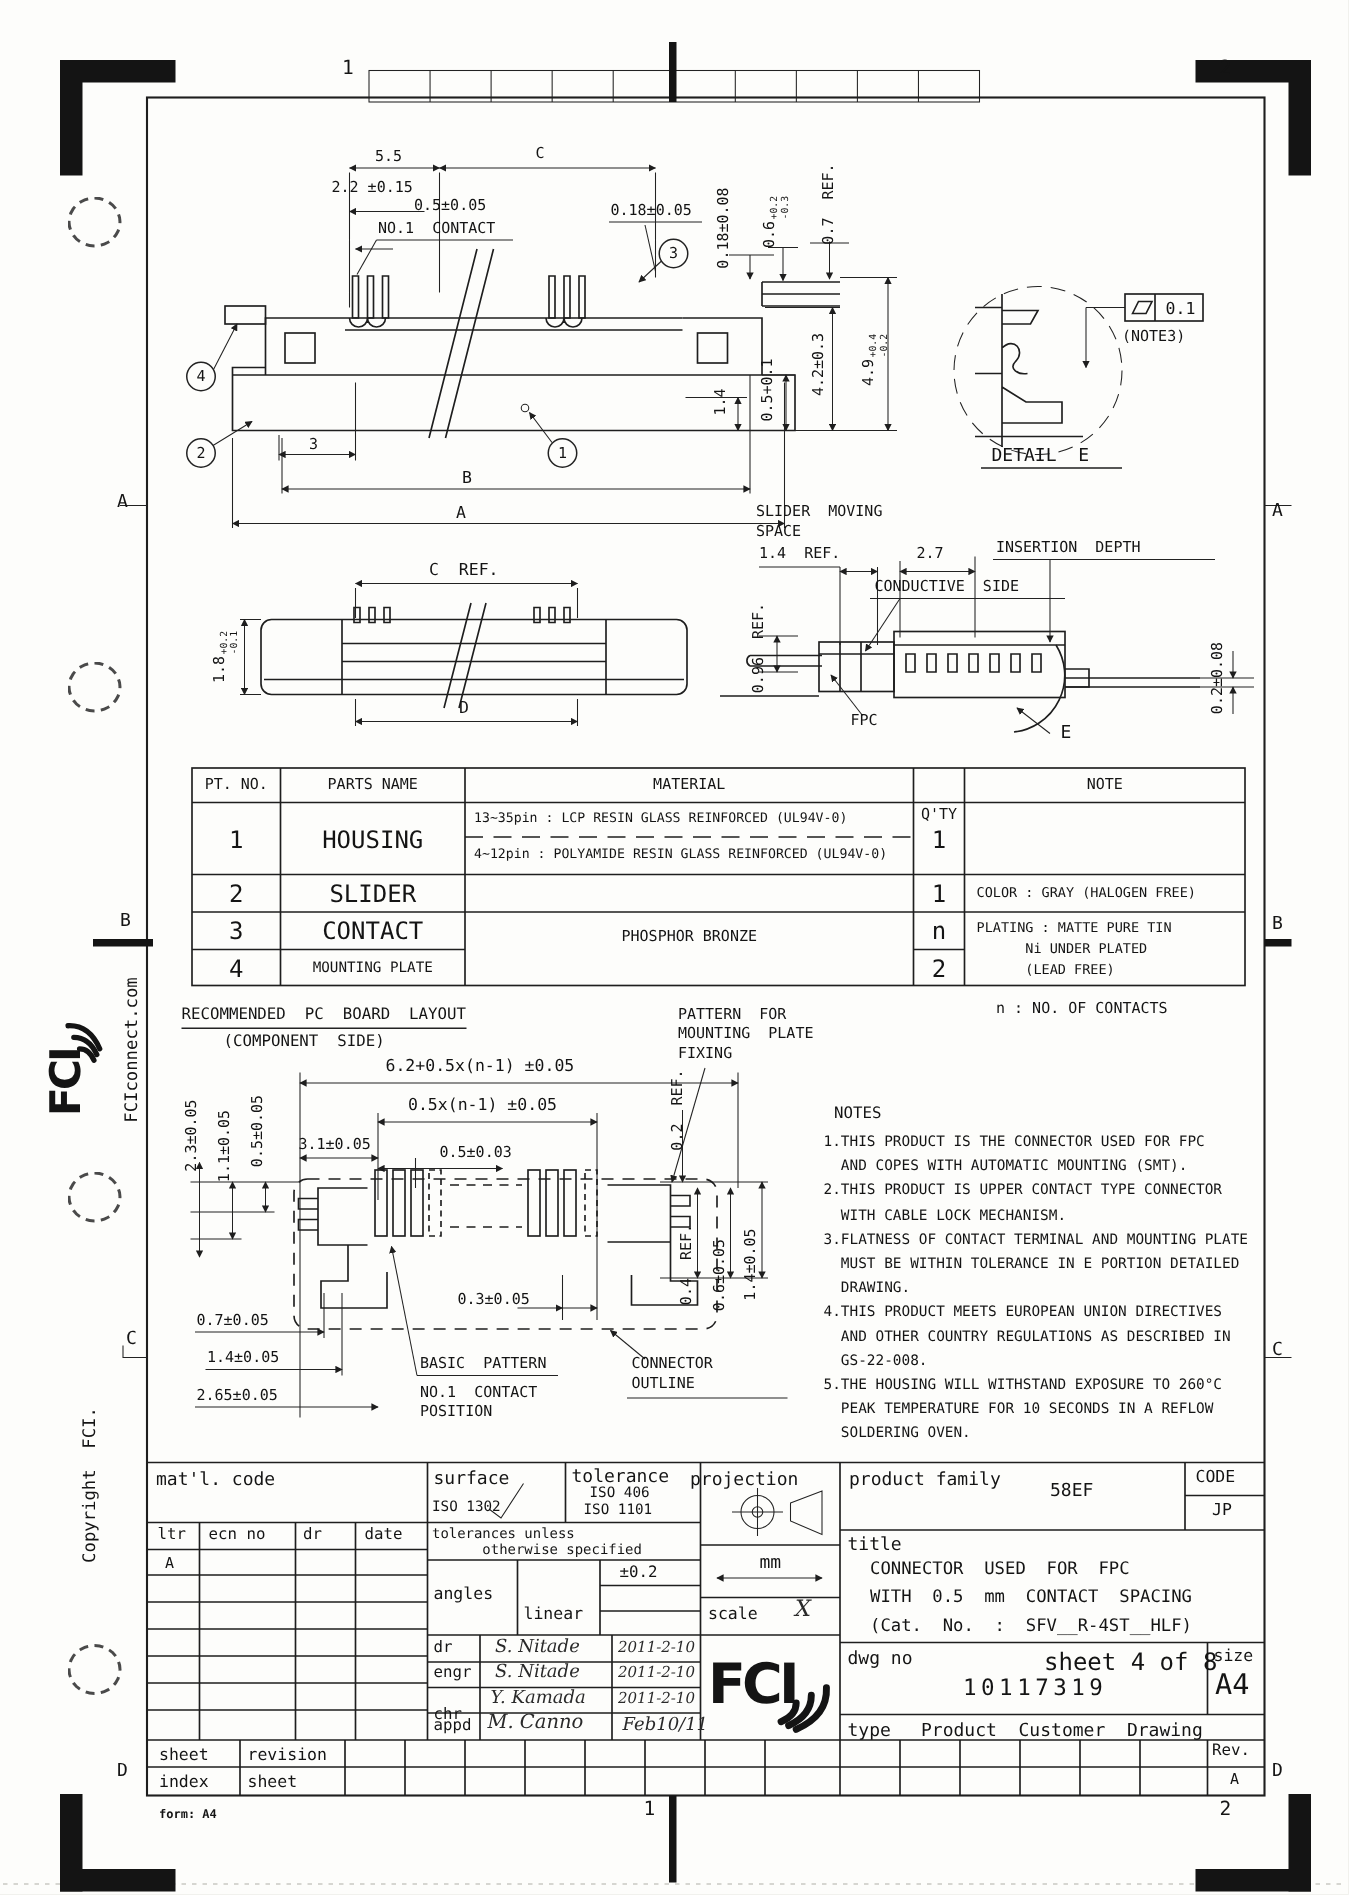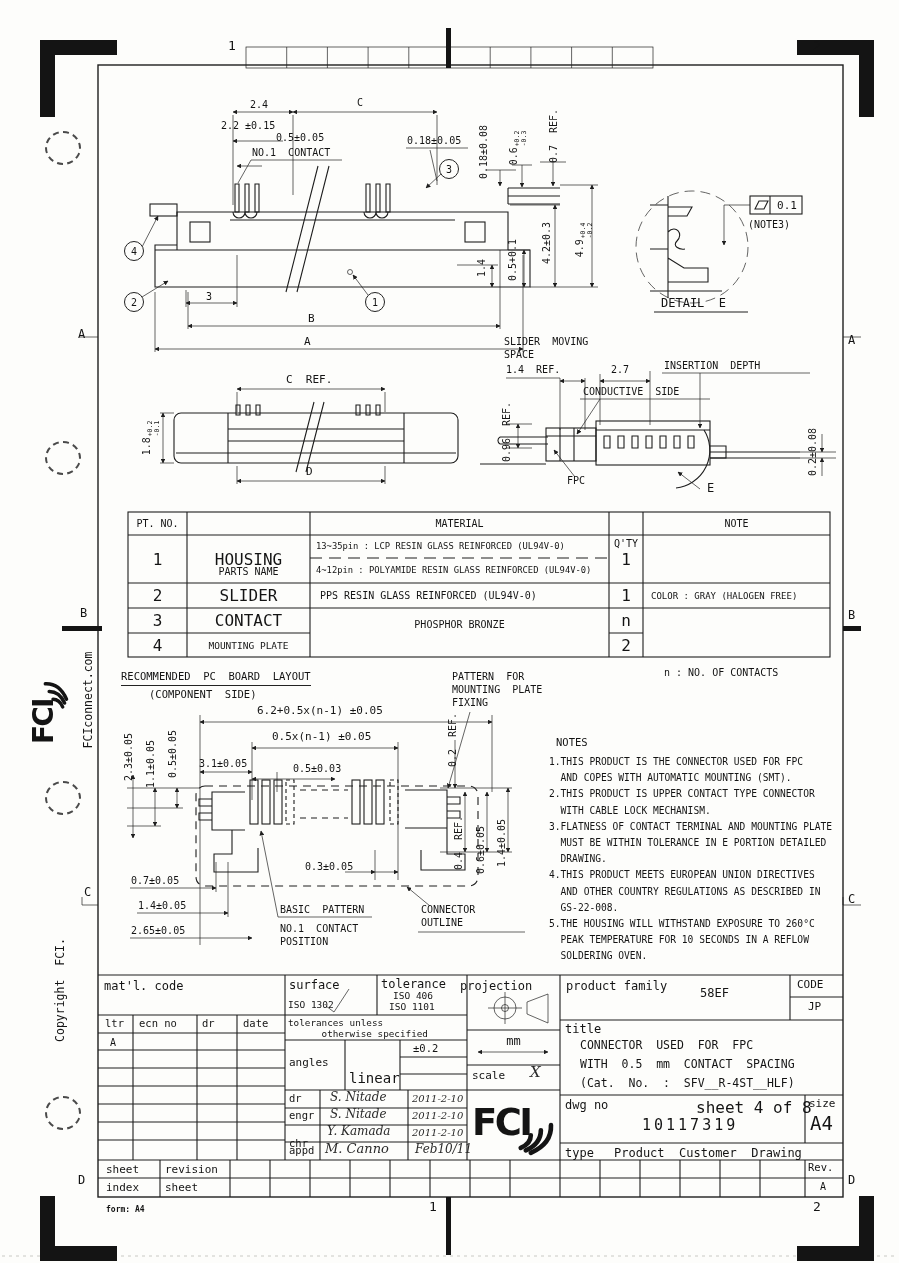--- a/index.html
+++ b/index.html
@@ -253,21 +253,21 @@
   <div class="lbl" style="left:78px;top:1173px;font-size:12px;">D</div>
   <div class="lbl" style="left:848px;top:333px;font-size:12px;">A</div>
   <div class="lbl" style="left:848px;top:608px;font-size:12px;">B</div>
   <div class="lbl" style="left:848px;top:892px;font-size:12px;">C</div>
   <div class="lbl" style="left:848px;top:1173px;font-size:12px;">D</div>
   <div class="lbl" style="left:106px;top:1205px;font-size:8px;font-weight:bold;">form: A4</div>
 
   <div class="lbl rot" style="left:88px;top:700px;font-size:11.5px;">FCIconnect.com</div>
   <div class="lbl rot" style="left:60px;top:990px;font-size:11.5px;">Copyright  FCI.</div>
 
-  <div class="lbl" style="left:250px;top:98px;">2.4</div>
+  <div class="lbl" style="left:250px;top:98px;">5.5</div>
   <div class="lbl" style="left:357px;top:96px;">C</div>
   <div class="lbl" style="left:221px;top:119px;text-align:center;">2.2 ±0.15</div>
   <div class="lbl" style="left:276px;top:131px;">0.5±0.05</div>
   <div class="lbl" style="left:252px;top:146px;">NO.1  CONTACT</div>
   <div class="lbl" style="left:407px;top:134px;">0.18±0.05</div>
   <div class="lbl rot" style="left:483px;top:152px;">0.18±0.08</div>
   <div class="lbl rot" style="left:517px;top:148px;"><span>0.6</span><span class="st"><span>+0.2</span><span>-0.3</span></span></div>
   <div class="lbl rot" style="left:553px;top:136px;">0.7  REF.</div>
   <div class="lbl rot" style="left:512px;top:260px;">0.5+0.1</div>
   <div class="lbl rot" style="left:546px;top:243px;">4.2±0.3</div>
@@ -302,44 +302,46 @@
   <div class="lbl" style="left:506px;top:363px;">1.4  REF.</div>
   <div class="lbl" style="left:611px;top:363px;">2.7</div>
   <div class="lbl" style="left:664px;top:359px;">INSERTION  DEPTH</div>
   <div class="lbl" style="left:583px;top:385px;">CONDUCTIVE  SIDE</div>
   <div class="lbl rot" style="left:506px;top:432px;">0.96  REF.</div>
   <div class="lbl" style="left:567px;top:474px;">FPC</div>
   <div class="lbl" style="left:707px;top:481px;font-size:12px;">E</div>
   <div class="lbl rot" style="left:812px;top:452px;">0.2±0.08</div>
 
   <div class="cell" style="left:128px;top:512px;width:59px;height:23px;font-size:10px;">PT. NO.</div>
-  <div class="cell" style="left:187px;top:512px;width:123px;height:23px;font-size:10px;margin-top:48px;">PARTS NAME</div>
+  <div class="cell" style="left:187px;top:512px;width:123px;height:23px;font-size:10px;">PARTS NAME</div>
   <div class="cell" style="left:310px;top:512px;width:299px;height:23px;font-size:10px;">MATERIAL</div>
   <div class="cell" style="left:609px;top:532px;width:34px;height:23px;font-size:10px;">Q'TY</div>
   <div class="cell" style="left:643px;top:512px;width:187px;height:23px;font-size:10px;">NOTE</div>
 
   <div class="cell" style="left:128px;top:535px;width:59px;height:48px;">1</div>
   <div class="cell" style="left:187px;top:535px;width:123px;height:48px;">HOUSING</div>
   <div class="lbl" style="left:316px;top:541px;font-size:8.8px;">13~35pin : LCP RESIN GLASS REINFORCED (UL94V-0)</div>
   <div class="lbl" style="left:316px;top:565px;font-size:8.8px;">4~12pin : POLYAMIDE RESIN GLASS REINFORCED (UL94V-0)</div>
   <div class="cell" style="left:609px;top:535px;width:34px;height:48px;">1</div>
 
   <div class="cell" style="left:128px;top:583px;width:59px;height:25px;">2</div>
   <div class="cell" style="left:187px;top:583px;width:123px;height:25px;">SLIDER</div>
-  <div class="cell cl" style="left:320px;top:583px;width:285px;height:25px;font-size:10px;">PPS RESIN GLASS REINFORCED (UL94V-0)</div>
   <div class="cell" style="left:609px;top:583px;width:34px;height:25px;">1</div>
   <div class="cell cl" style="left:651px;top:583px;width:178px;height:25px;font-size:9px;">COLOR : GRAY (HALOGEN FREE)</div>
 
   <div class="cell" style="left:128px;top:608px;width:59px;height:25px;">3</div>
   <div class="cell" style="left:187px;top:608px;width:123px;height:25px;">CONTACT</div>
   <div class="cell" style="left:609px;top:608px;width:34px;height:25px;">n</div>
   <div class="cell" style="left:128px;top:633px;width:59px;height:24px;">4</div>
   <div class="cell" style="left:187px;top:633px;width:123px;height:24px;font-size:9.5px;">MOUNTING PLATE</div>
   <div class="cell" style="left:609px;top:633px;width:34px;height:24px;">2</div>
   <div class="cell" style="left:310px;top:608px;width:299px;height:33px;font-size:10px;">PHOSPHOR  BRONZE</div>
+  <div class="lbl" style="left:651px;top:612px;font-size:9px;line-height:14px;">PLATING : MATTE PURE TIN
+      Ni UNDER PLATED
+      (LEAD FREE)</div>
   <div class="lbl" style="left:664px;top:666px;">n : NO. OF CONTACTS</div>
 
   <div class="lbl u" style="left:121px;top:670px;font-size:10.5px;">RECOMMENDED  PC  BOARD  LAYOUT</div>
   <div class="lbl" style="left:149px;top:688px;font-size:10.5px;">(COMPONENT  SIDE)</div>
   <div class="lbl" style="left:452px;top:670px;">PATTERN  FOR
 MOUNTING  PLATE
 FIXING</div>
   <div class="lbl" style="left:257px;top:704px;font-size:11px;">6.2+0.5x(n-1) ±0.05</div>
   <div class="lbl" style="left:272px;top:730px;font-size:11px;">0.5x(n-1) ±0.05</div>
   <div class="lbl" style="left:199px;top:757px;">3.1±0.05</div>
@@ -384,21 +386,21 @@
   <div class="lbl" style="left:389px;top:1001px;font-size:9.5px;">ISO 1101</div>
   <div class="lbl" style="left:460px;top:979px;font-size:12px;">projection</div>
   <div class="lbl" style="left:105px;top:1017px;font-size:10.5px;">ltr</div>
   <div class="lbl" style="left:139px;top:1017px;font-size:10.5px;">ecn no</div>
   <div class="lbl" style="left:202px;top:1017px;font-size:10.5px;">dr</div>
   <div class="lbl" style="left:243px;top:1017px;font-size:10.5px;">date</div>
   <div class="lbl" style="left:110px;top:1036px;">A</div>
   <div class="lbl" style="left:288px;top:1017px;font-size:9.3px;line-height:11px;">tolerances unless
       otherwise specified</div>
   <div class="lbl" style="left:289px;top:1056px;font-size:11px;">angles</div>
-  <div class="lbl" style="left:349px;top:1069px;font-size:14px;">linear</div>
+  <div class="lbl" style="left:349px;top:1069px;font-size:11px;">linear</div>
   <div class="lbl" style="left:413px;top:1042px;font-size:10.5px;">±0.2</div>
   <div class="cell" style="left:467px;top:1032px;width:93px;height:18px;font-size:12px;">mm</div>
   <div class="lbl" style="left:472px;top:1069px;font-size:11px;">scale</div>
   <div class="lbl hand" style="left:530px;top:1063px;font-size:15px;">X</div>
 
   <div class="lbl" style="left:289px;top:1092px;font-size:10.5px;">dr</div>
   <div class="lbl hand" style="left:330px;top:1090px;font-size:12px;">S. Nitade</div>
   <div class="lbl hand" style="left:412px;top:1092px;font-size:10px;">2011-2-10</div>
   <div class="lbl" style="left:289px;top:1109px;font-size:10.5px;">engr</div>
   <div class="lbl hand" style="left:330px;top:1107px;font-size:12px;">S. Nitade</div>

